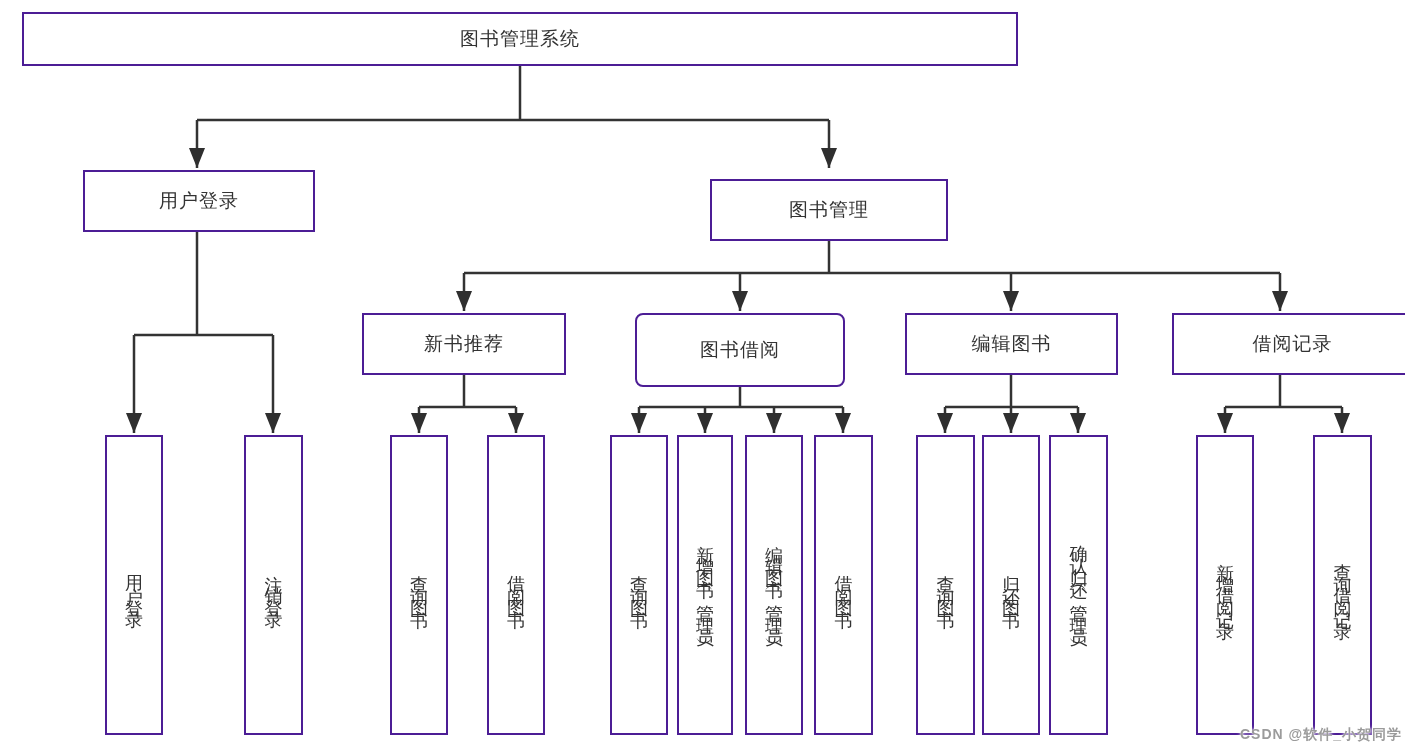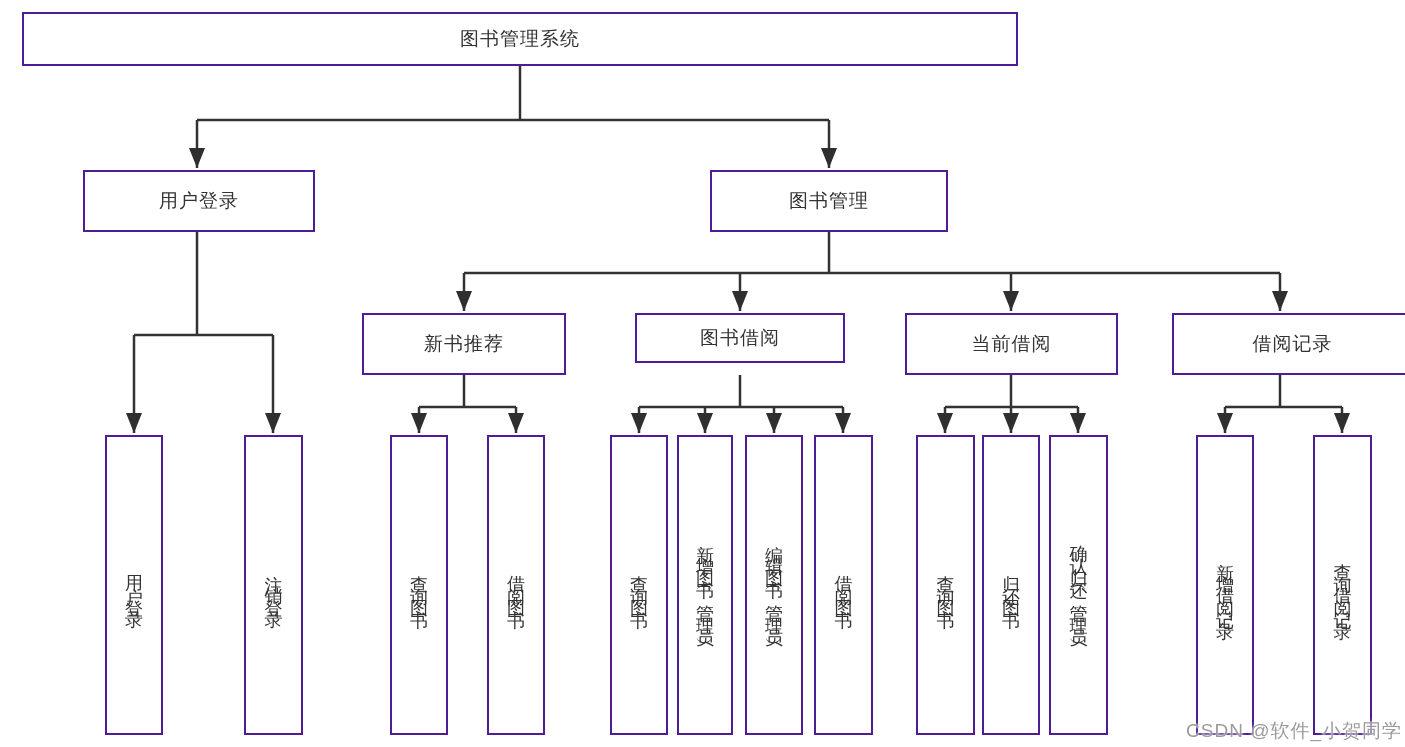--- a/index.html
+++ b/index.html
@@ -42,24 +42,25 @@
     font-size: 18px;
     letter-spacing: 12px;
     line-height: 1;
     white-space: nowrap;
   }
   .watermark {
     position: absolute;
     right: 3px;
     bottom: 3px;
     z-index: 3;
-    font-size: 19px;
+    font-size: 14px;
     color: #9b9b9b;
     letter-spacing: 1px;
     text-shadow: 0 0 2px #ffffff, 0 0 4px #ffffff;
+    font-weight: bold;
   }
 </style>
 </head>
 <body>
 
 <div class="canvas">
 
   <svg class="wires" width="1405" height="747" viewBox="0 0 1405 747">
     <defs>
       <marker id="arrow" markerUnits="userSpaceOnUse" markerWidth="24" markerHeight="20" refX="20" refY="10" orient="auto">
@@ -110,32 +111,32 @@
     </g>
   </svg>
 
   <div class="node hbox" style="left:22px; top:12px; width:996px; height:54px;">
     <span>图书管理系统</span>
   </div>
 
   <div class="node hbox" style="left:83px; top:170px; width:232px; height:62px;">
     <span>用户登录</span>
   </div>
-  <div class="node hbox" style="left:710px; top:170px; width:238px; height:62px;">
+  <div class="node hbox" style="left:710px; top:179px; width:238px; height:62px;">
     <span>图书管理</span>
   </div>
 
   <div class="node hbox" style="left:362px; top:313px; width:204px; height:62px;">
     <span>新书推荐</span>
   </div>
-  <div class="node hbox" style="left:635px; top:313px; width:210px; height:50px;">
+  <div class="node hbox" style="left:635px; top:313px; width:210px; height:74px;border-radius:8px;">
     <span>图书借阅</span>
   </div>
   <div class="node hbox" style="left:905px; top:313px; width:213px; height:62px;">
-    <span>当前借阅</span>
+    <span>编辑图书</span>
   </div>
   <div class="node hbox" style="left:1172px; top:313px; width:241px; height:62px;">
     <span>借阅记录</span>
   </div>
 
   <div class="node vbox" style="left:105px; top:435px; width:58px; height:300px;">
     <span>用户登录</span>
   </div>
   <div class="node vbox" style="left:244px; top:435px; width:59px; height:300px;">
     <span>注销登录</span>

